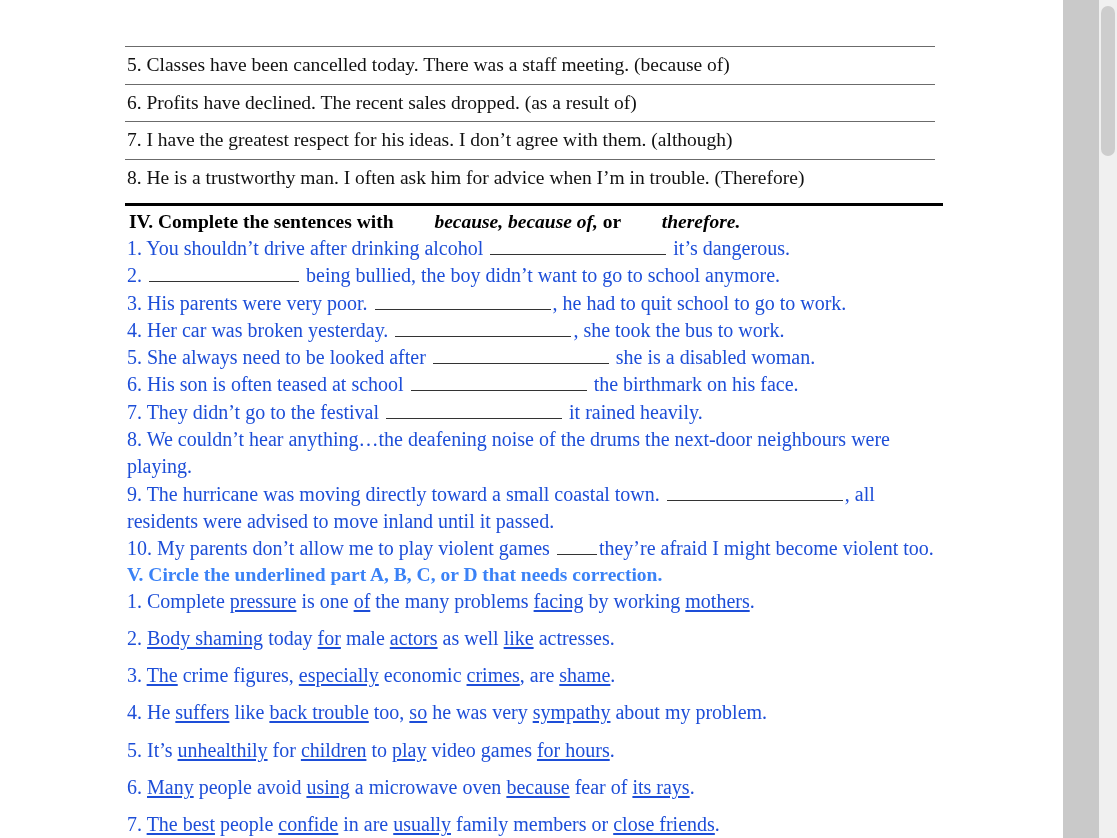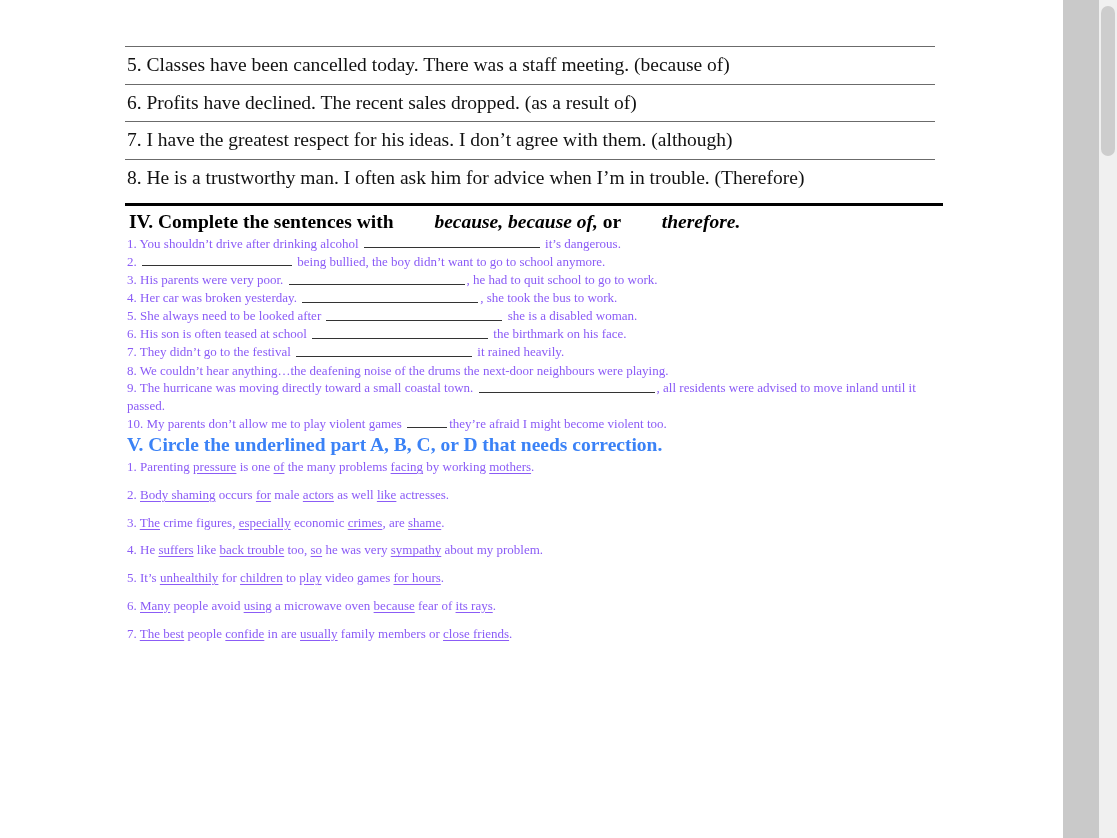--- a/index.html
+++ b/index.html
@@ -82,23 +82,23 @@
     color: #000;
   }
   .sec-head i { font-style: italic; margin-left: 36px; }
 
   ol.qlist {
     list-style: none;
     margin: 0;
     padding: 0;
   }
   ol.qlist li {
-    font-size: 13px;
+    font-size: 20px;
     line-height: 1.365;
-    color: #8b5cf6;
+    color: #1d4ed8;
     padding-left: 2px;
   }
 
   .blank {
     display: inline-block;
     border-bottom: 1px solid #333;
     height: 0.95em;
     vertical-align: baseline;
     margin: 0 2px;
   }
@@ -158,22 +158,22 @@
         <li><span>6.</span><span> His son is often teased at school </span><span class="blank b-lg"></span><span> the birthmark on his face.</span></li>
         <li><span>7.</span><span> They didn’t go to the festival </span><span class="blank b-lg"></span><span> it rained heavily.</span></li>
         <li><span>8.</span><span> We couldn’t hear anything…the deafening noise of the drums the next-door neighbours were playing.</span></li>
         <li><span>9.</span><span> The hurricane was moving directly toward a small coastal town. </span><span class="blank b-lg"></span><span>, all residents were advised to move inland until it passed.</span></li>
         <li><span>10.</span><span> My parents don’t allow me to play violent games </span><span class="blank b-sm"></span><span>they’re afraid I might become violent too.</span></li>
       </ol>
 
     <div class="sec5-head">V. Circle the underlined part A, B, C, or D that needs correction.</div>
 
     <ol class="qlist spaced" id="sec5-list">
-        <li><span>1.</span><span> Parenting </span><u class="u">pressure</u><span> is one </span><u class="u">of</u><span> the many problems </span><u class="u">facing</u><span> by working </span><u class="u">mothers</u><span>.</span></li>
-        <li><span>2.</span><span> </span><u class="u">Body shaming</u><span> occurs </span><u class="u">for</u><span> male </span><u class="u">actors</u><span> as well </span><u class="u">like</u><span> actresses.</span></li>
+        <li><span>1.</span><span> Complete </span><u class="u">pressure</u><span> is one </span><u class="u">of</u><span> the many problems </span><u class="u">facing</u><span> by working </span><u class="u">mothers</u><span>.</span></li>
+        <li><span>2.</span><span> </span><u class="u">Body shaming</u><span> today </span><u class="u">for</u><span> male </span><u class="u">actors</u><span> as well </span><u class="u">like</u><span> actresses.</span></li>
         <li><span>3.</span><span> </span><u class="u">The</u><span> crime figures, </span><u class="u">especially</u><span> economic </span><u class="u">crimes</u><span>, are </span><u class="u">shame</u><span>.</span></li>
         <li><span>4.</span><span> He </span><u class="u">suffers</u><span> like </span><u class="u">back trouble</u><span> too, </span><u class="u">so</u><span> he was very </span><u class="u">sympathy</u><span> about my problem.</span></li>
         <li><span>5.</span><span> It’s </span><u class="u">unhealthily</u><span> for </span><u class="u">children</u><span> to </span><u class="u">play</u><span> video games </span><u class="u">for hours</u><span>.</span></li>
         <li><span>6.</span><span> </span><u class="u">Many</u><span> people avoid </span><u class="u">using</u><span> a microwave oven </span><u class="u">because</u><span> fear of </span><u class="u">its rays</u><span>.</span></li>
         <li><span>7.</span><span> </span><u class="u">The best</u><span> people </span><u class="u">confide</u><span> in are </span><u class="u">usually</u><span> family members or </span><u class="u">close friends</u><span>.</span></li>
       </ol>
 
   </div>
 </div>
 

